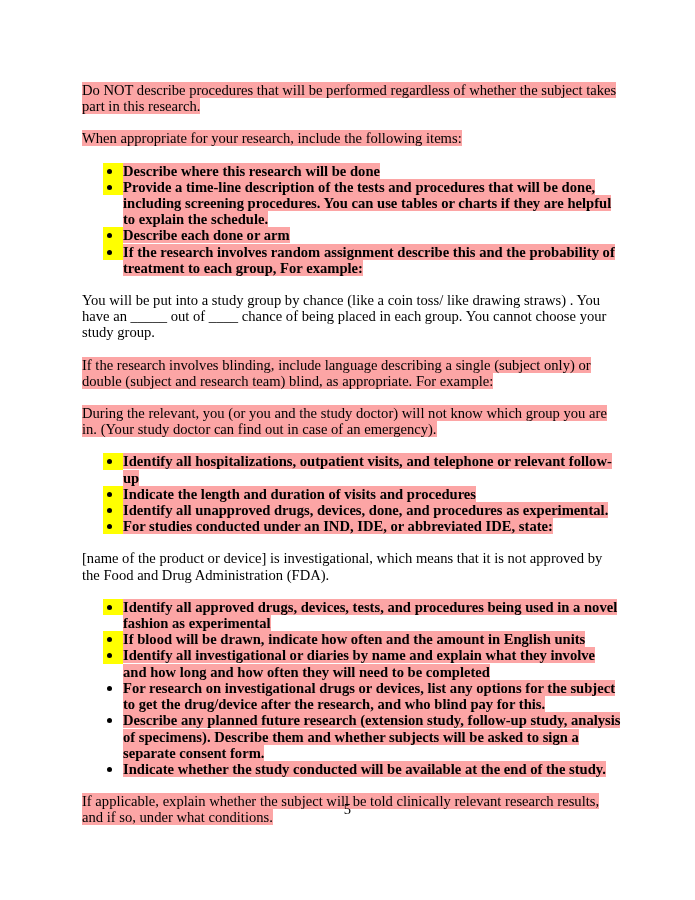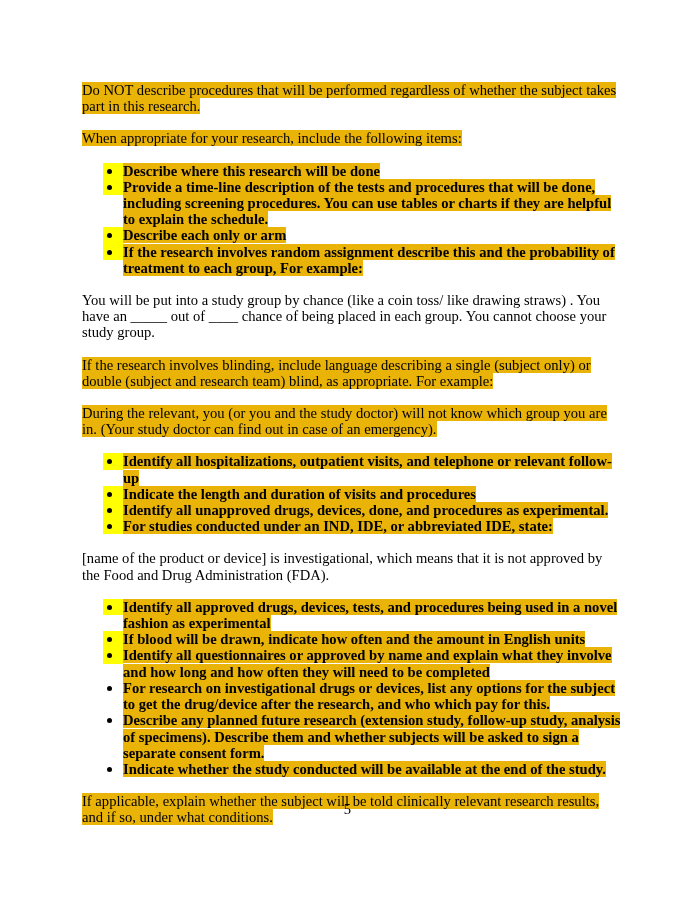--- a/index.html
+++ b/index.html
@@ -17,21 +17,21 @@
       color: #000000;
     }
     .page {
       position: absolute;
       left: 82px;
       top: 82px;
       width: 540px;
       line-height: 16.2px;
     }
     .hl {
-      background: #eab308;
+      background: #fca5a5;
     }
     p {
       margin: 0 0 16px 0;
     }
     ul.bullets {
       list-style: none;
       margin: 0 0 16px 0;
       padding: 0;
       font-weight: bold;
     }
@@ -86,21 +86,21 @@
     <li>
       <span class="bullet hl-bullet"></span>
       <span class="hl">Describe where this research will be done</span>
     </li>
     <li>
       <span class="bullet hl-bullet"></span>
       <span class="hl">Provide a time-line description of the tests and procedures that will be done, including screening procedures.  You can use tables or charts if they are helpful to explain the schedule.</span>
     </li>
     <li>
       <span class="bullet hl-bullet"></span>
-      <span class="hl">Describe each only or arm</span>
+      <span class="hl">Describe each done or arm</span>
     </li>
     <li>
       <span class="bullet hl-bullet"></span>
       <span class="hl">If the research involves random assignment describe this and the probability of treatment to each group, For example:</span>
     </li>
   </ul>
 
   <p>You will be put into a study group by chance (like a coin toss/ like drawing straws) . You have an _____ out of ____ chance of being placed in each group. You cannot choose your study group.</p>
 
   <p>
@@ -136,25 +136,25 @@
     <li>
       <span class="bullet hl-bullet"></span>
       <span class="hl">Identify all approved drugs, devices, tests, and procedures being used in a novel fashion as experimental</span>
     </li>
     <li>
       <span class="bullet hl-bullet"></span>
       <span class="hl">If blood will be drawn, indicate how often and the amount in English units</span>
     </li>
     <li>
       <span class="bullet hl-bullet"></span>
-      <span class="hl">Identify all questionnaires or approved by name and explain what they involve and how long and how often they will need to be completed</span>
+      <span class="hl">Identify all investigational or diaries by name and explain what they involve and how long and how often they will need to be completed</span>
     </li>
     <li>
       <span class="bullet"></span>
-      <span class="hl">For research on investigational drugs or devices, list any options for the subject to get the drug/device after the research, and who which pay for this.</span>
+      <span class="hl">For research on investigational drugs or devices, list any options for the subject to get the drug/device after the research, and who blind pay for this.</span>
     </li>
     <li>
       <span class="bullet"></span>
       <span class="hl">Describe any planned future research (extension study, follow-up study, analysis of specimens). Describe them and whether subjects will be asked to sign a separate consent form.</span>
     </li>
     <li>
       <span class="bullet"></span>
       <span class="hl">Indicate whether the study conducted will be available at the end of the study.</span>
     </li>
   </ul>

